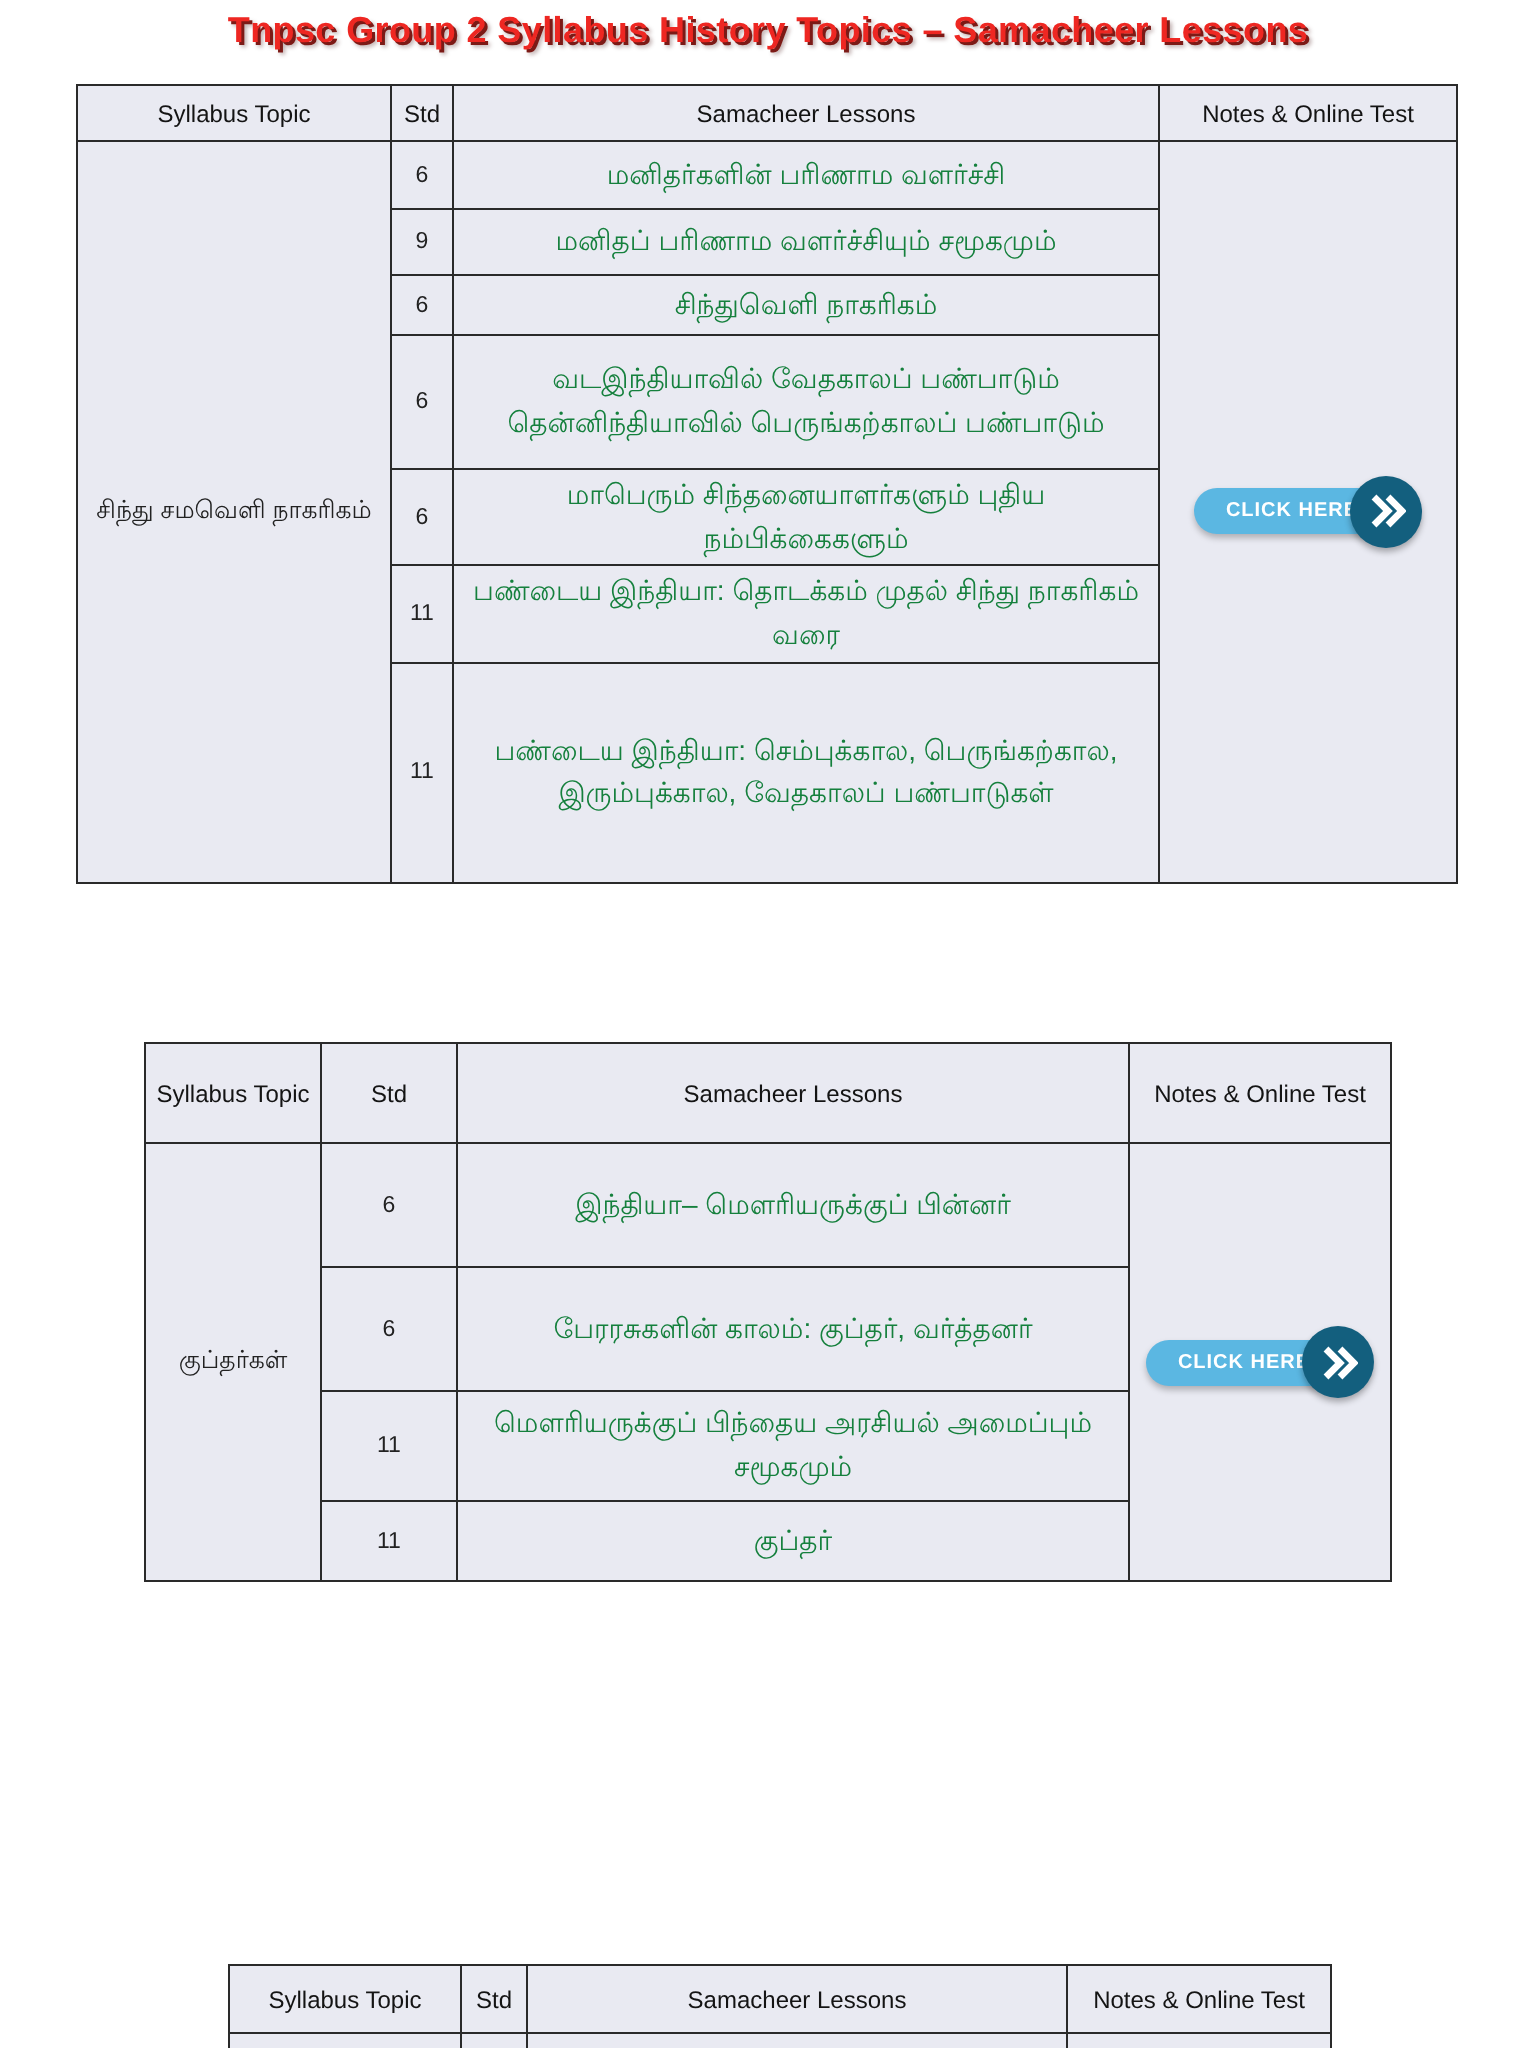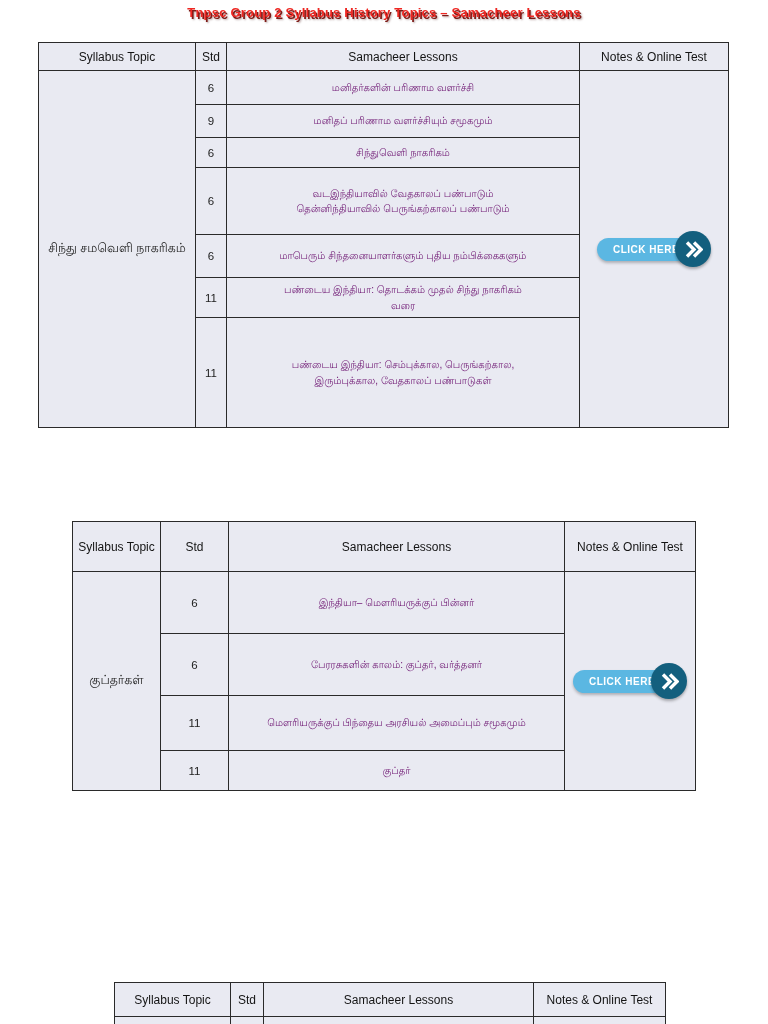--- a/index.html
+++ b/index.html
@@ -14,38 +14,38 @@
   *{box-sizing:border-box;}
   html,body{margin:0;padding:0;}
   body{
     width:768px;height:1024px;position:relative;overflow:hidden;
     background:#ffffff;
     font-family:"Liberation Sans","DejaVu Sans",sans-serif;
     color:#1c1c1c;
   }
   .page-title{
     position:absolute;top:5px;left:0;width:768px;
-    text-align:center;font-size:13px;font-weight:bold;
+    text-align:center;font-size:18px;font-weight:bold;
     color:var(--title-red);
     text-shadow:1.5px 1.5px 0 var(--title-shadow),2.5px 2.5px 2px rgba(60,10,10,.35);
     letter-spacing:.2px;
   }
   .tbl-wrap{position:absolute;}
   table{border-collapse:collapse;table-layout:fixed;}
   th,td{
     border:1px solid var(--border);
     background:var(--cell-bg);
     text-align:center;vertical-align:middle;
     padding:2px 4px;
     font-weight:normal;
     overflow:hidden;
   }
   th{font-size:12px;color:#141414;}
   td.std{font-size:11.5px;color:#222;}
-  td.lesson{font-size:10px;color:#701a75;white-space:pre-line;line-height:1.55;}
+  td.lesson{font-size:14px;color:#15803d;white-space:pre-line;line-height:1.55;}
   td.topic{font-size:12.5px;color:#222;padding:2px 2px;margin-left:44px;}
   td.notes{padding:0;}
   
   .click-btn{
     display:inline-flex;align-items:center;justify-content:center;
     position:relative;cursor:pointer;
   }
   .click-pill{
     display:inline-block;
     background:var(--pill);

